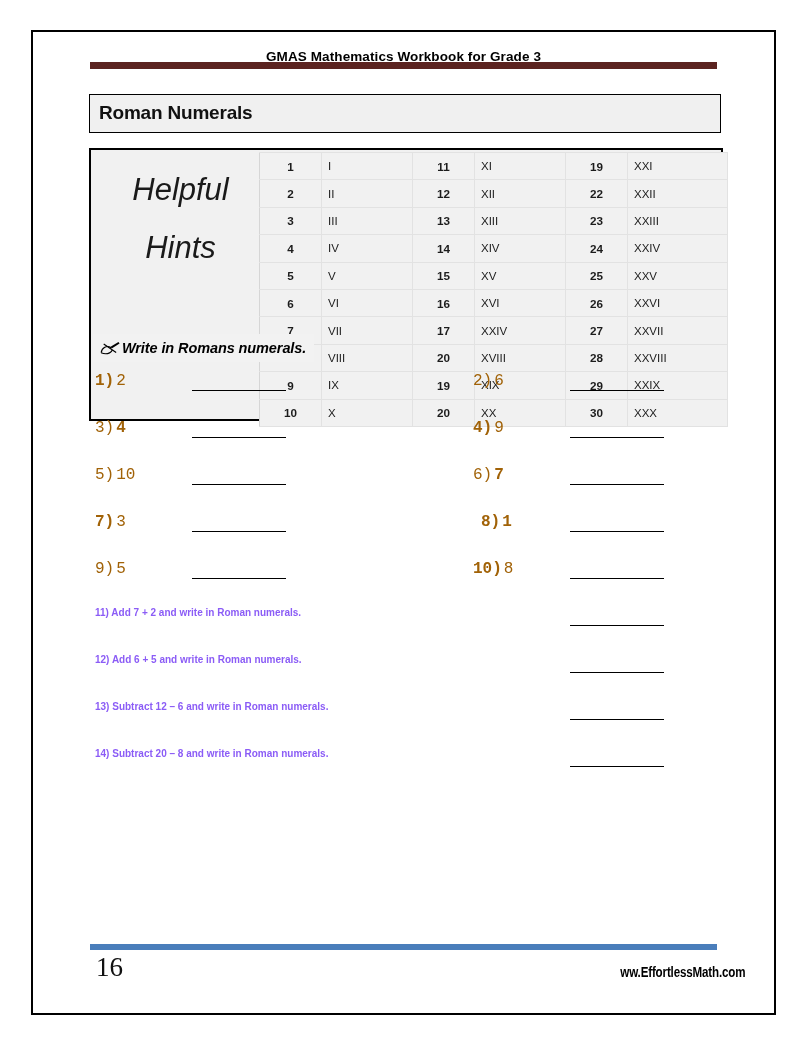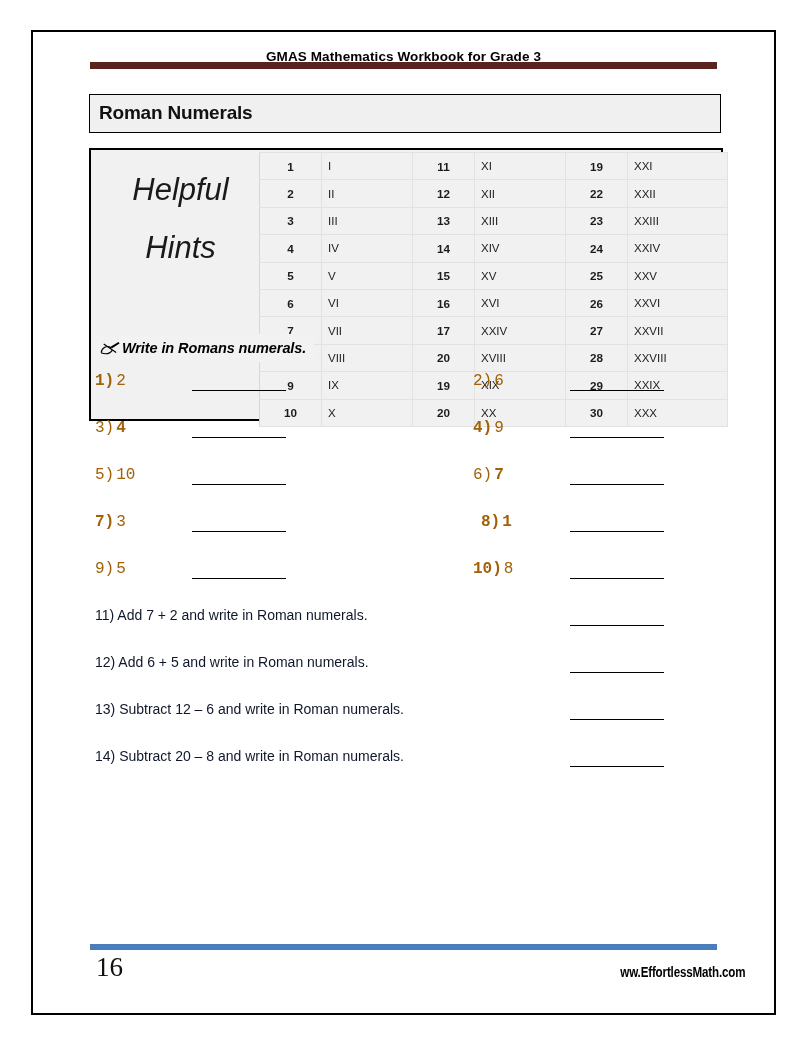--- a/index.html
+++ b/index.html
@@ -167,24 +167,24 @@
   .q .idx.light { font-weight: normal; }
   .q .val { font-weight: bold; margin-left: 2px; }
   .q .val.light { font-weight: normal; }
   .ansline {
     position: absolute;
     height: 1px;
     border-bottom: 1.6px solid #000000;
   }
   .wq {
     position: absolute;
-    font-size: 14px;
-    color: #0f172a;
+    font-size: 10px;
+    color: #8b5cf6;
     white-space: nowrap;
-    font-weight: normal;
+    font-weight: bold;
   }
 
   
   #footer-rule {
     position: absolute;
     left: 57px;
     top: 912px;
     width: 627px;
     height: 6px;
     background: #4a7ebb;

